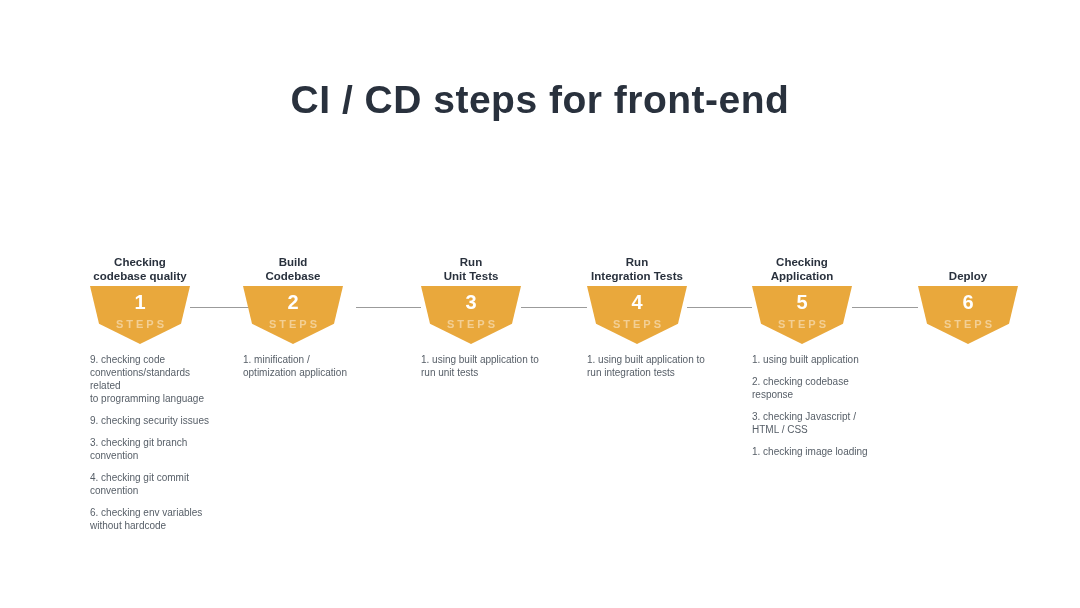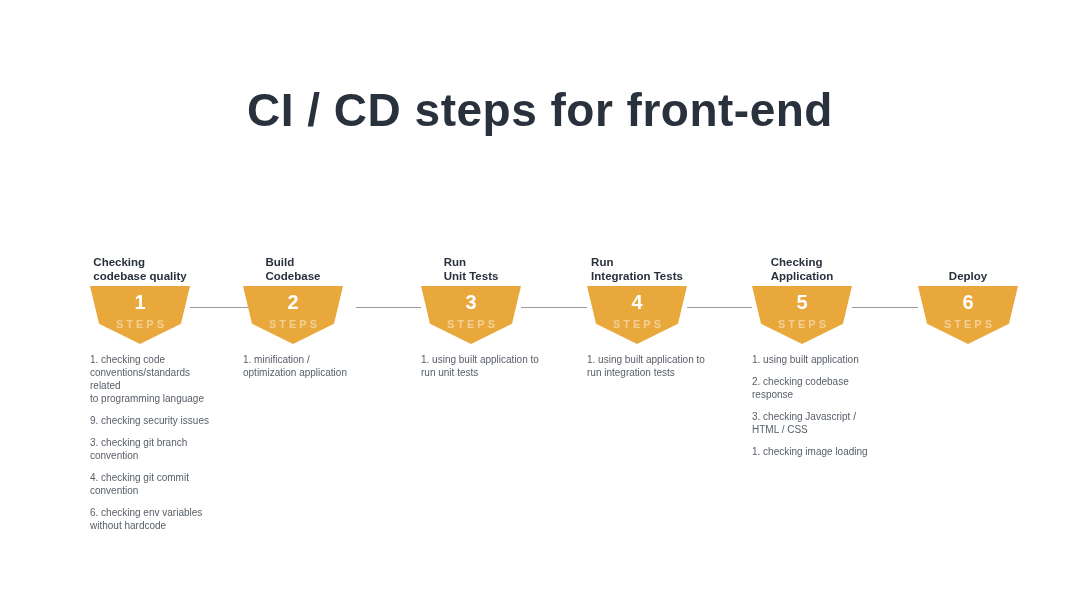--- a/index.html
+++ b/index.html
@@ -14,36 +14,36 @@
     height: 608px;
     background: #ffffff;
     overflow: hidden;
   }
   .main-title {
     position: absolute;
     top: 52px;
     left: 0;
     width: 100%;
     text-align: center;
-    font-size: 46px;
+    font-size: 39px;
     font-weight: 700;
     letter-spacing: 0.5px;
     color: #29313D;
   }
   .step-col {
     position: absolute;
     top: 254px;
     width: 166px;
   }
   .step-title {
     height: 30px;
     display: flex;
     align-items: flex-end;
     justify-content: center;
-    text-align: left;
+    text-align: center;
     font-size: 11.5px;
     font-weight: 700;
     line-height: 1.28;
     color: #29313D;
     white-space: pre-line;
     margin-bottom: 2px;
   }
   .badge {
     width: 100px;
     height: 58px;
@@ -102,21 +102,21 @@
   <div class="connector" style="left:852px; width:66px;"></div>
 
   <div class="step-col" style="left:57px;">
     <div class="step-title">Checking
 codebase quality</div>
     <div class="badge">
       <div class="badge-number">1</div>
       <div class="badge-steps">STEPS</div>
     </div>
     <div class="step-details">
-      <div class="detail-item">1. checking code
+      <div class="detail-item">9. checking code
 conventions/standards related
 to programming language</div>
       <div class="detail-item">9. checking security issues</div>
       <div class="detail-item">3. checking git branch
 convention</div>
       <div class="detail-item">4. checking git commit
 convention</div>
       <div class="detail-item">6. checking env variables
 without hardcode</div>
     </div>

